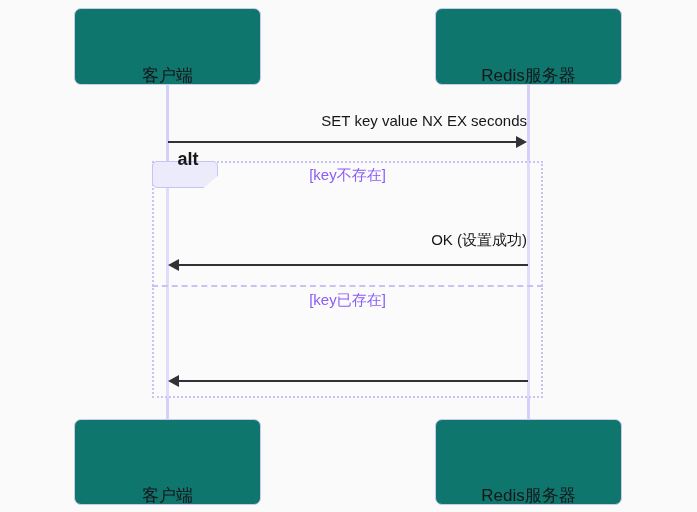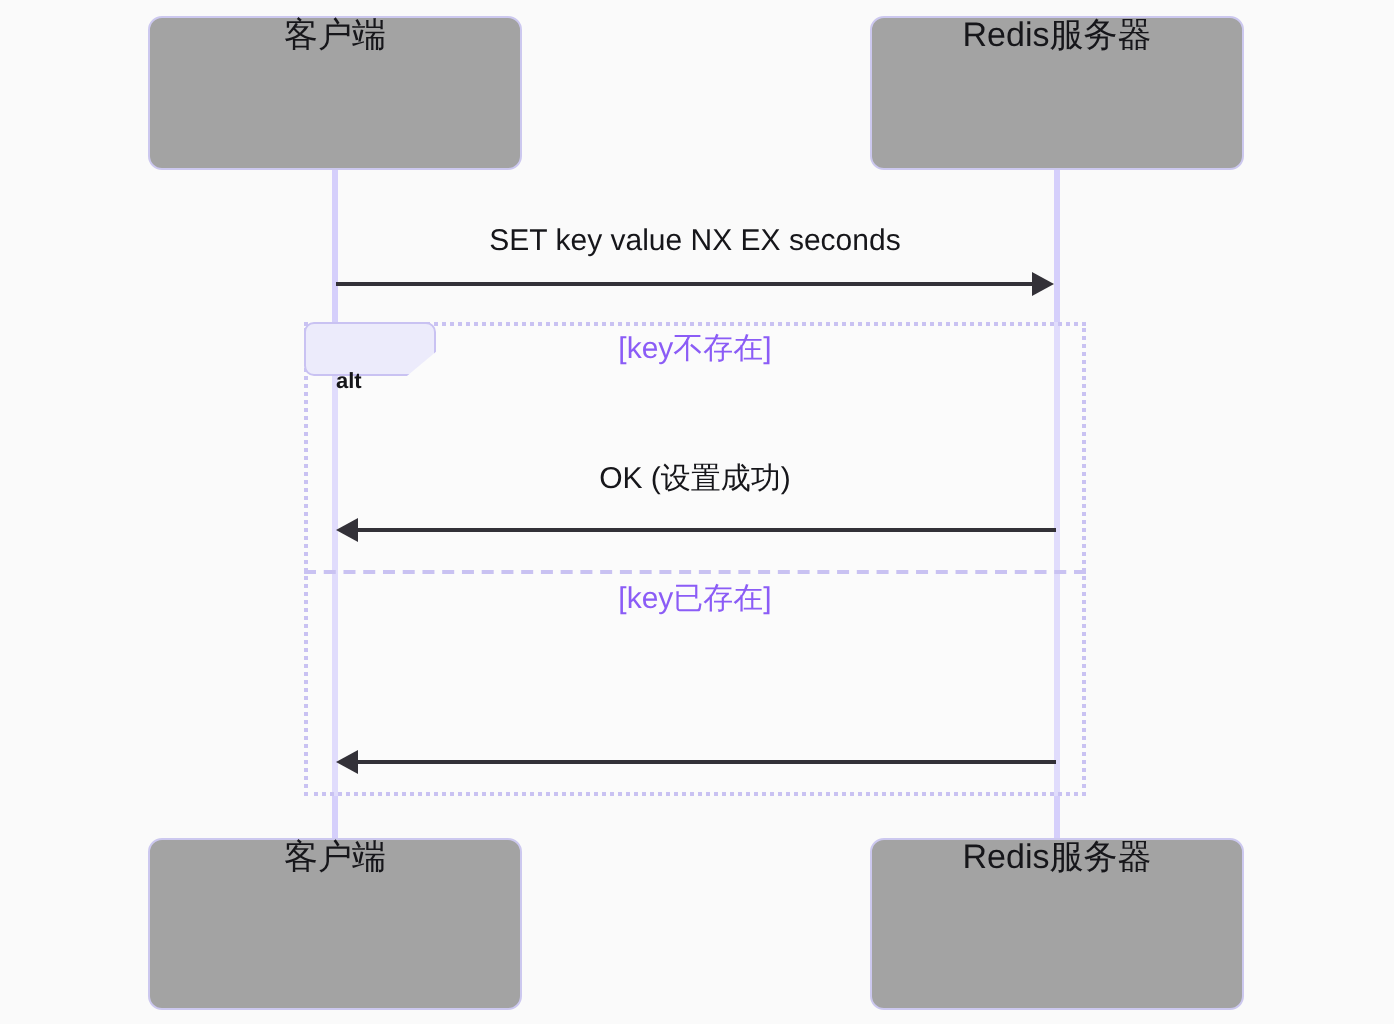--- a/index.html
+++ b/index.html
@@ -19,25 +19,25 @@
     position: absolute;
     left: 0;
     top: 0;
     width: 697px;
     height: 512px;
   }
   
   .actor-box {
     position: absolute;
     box-sizing: border-box;
-    background: #a3a3a3;
+    background: #0f766e;
     border: 1px solid #ccc8ef;
     border-radius: 7px;
     display: flex;
-    align-items: flex-start;
+    align-items: flex-end;
     justify-content: center;
   }
   .actor-label {
     font-size: 17px;
     color: #16161a;
     line-height: 1;
     white-space: nowrap;
   }
   #actor-client-top   { left: 74px;  top: 8px;   width: 187px; height: 77px; }
   #actor-redis-top    { left: 435px; top: 8px;   width: 187px; height: 77px; }
@@ -75,26 +75,26 @@
     background: #ecebfb;
     border: 1px solid #c9c2f2;
     border-radius: 5px;
     box-sizing: border-box;
     -webkit-clip-path: polygon(0 0, 100% 0, 100% 55%, 78% 100%, 0 100%);
     clip-path: polygon(0 0, 100% 0, 100% 55%, 78% 100%, 0 100%);
   }
   #alt-tab-label {
     position: absolute;
     left: 168px;
-    top: 182px;
+    top: 150px;
     width: 40px;
-    font-size: 11px;
+    font-size: 18px;
     font-weight: bold;
     color: #16161a;
-    text-align: left;
+    text-align: center;
     line-height: 18px;
   }
   .alt-divider {
     position: absolute;
     left: 152px;
     width: 391px;
     height: 0;
     border-top: 2px dashed #c9c2f2;
   }
   #alt-divider-1 { top: 285px; }
@@ -109,21 +109,21 @@
     line-height: 18px;
   }
   #cond-0 { left: 152px; top: 166px; width: 391px; }
   #cond-1 { left: 152px; top: 291px; width: 391px; }
 
   
   .msg-label {
     position: absolute;
     font-size: 15px;
     color: #16161a;
-    text-align: center;
+    text-align: right;
     white-space: nowrap;
     line-height: 18px;
   }
   .msg-line {
     position: absolute;
     height: 0;
     border-top: 2px solid #333138;
   }
   .arrowhead {
     position: absolute;

